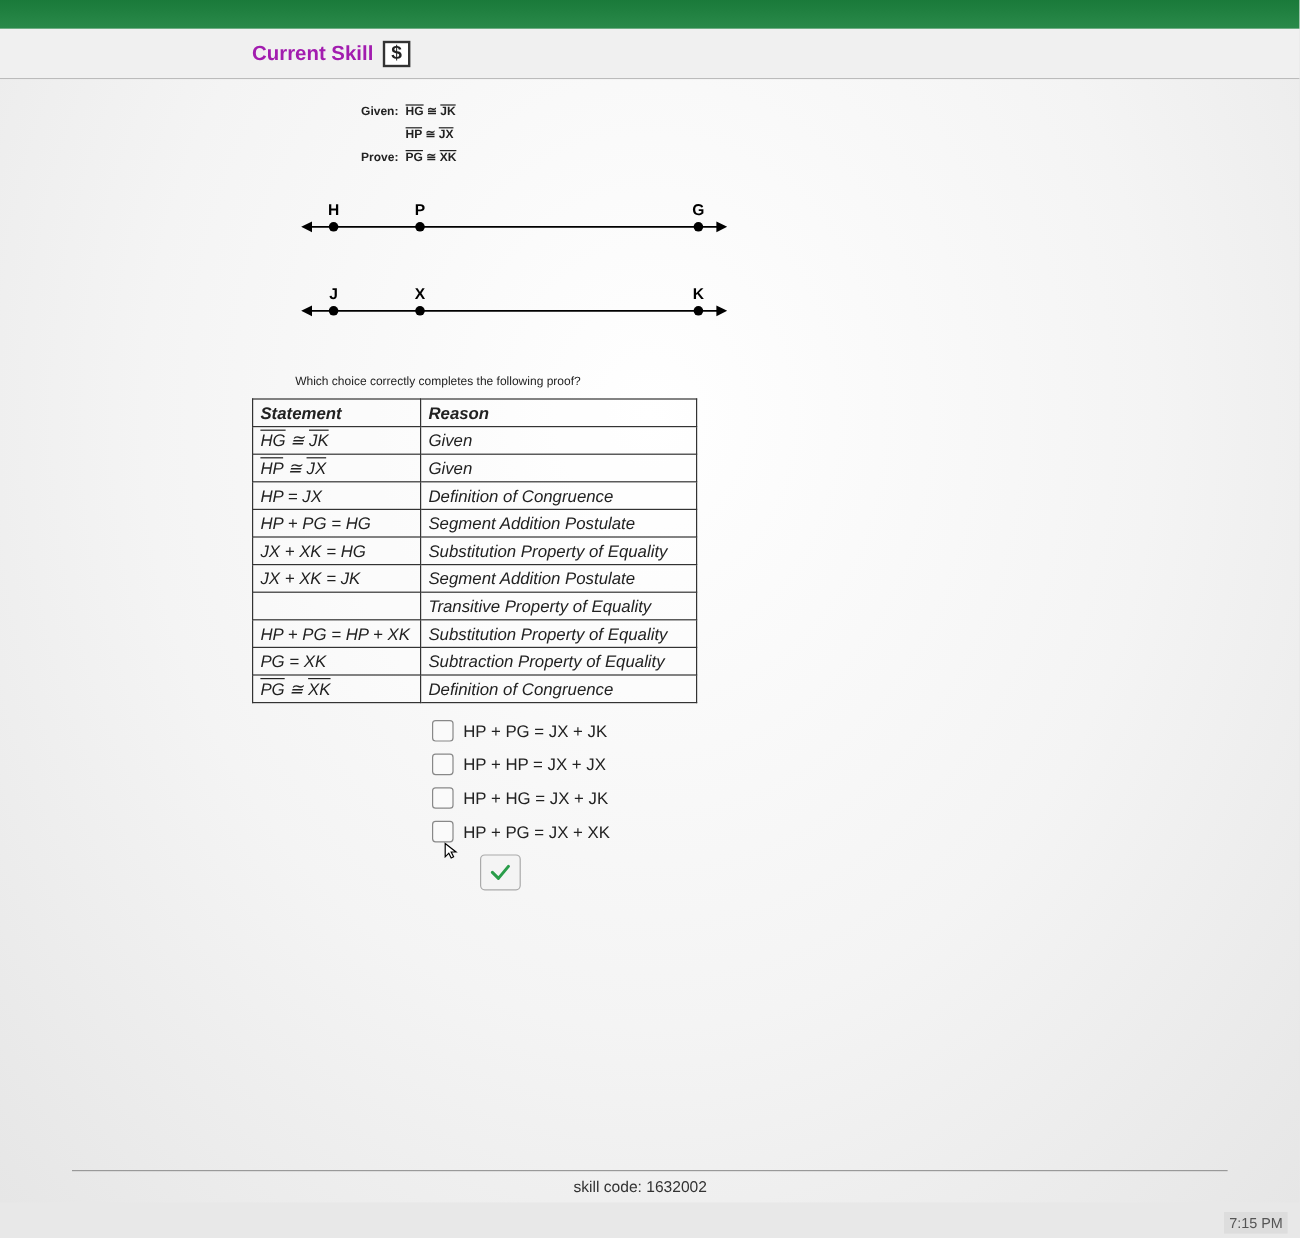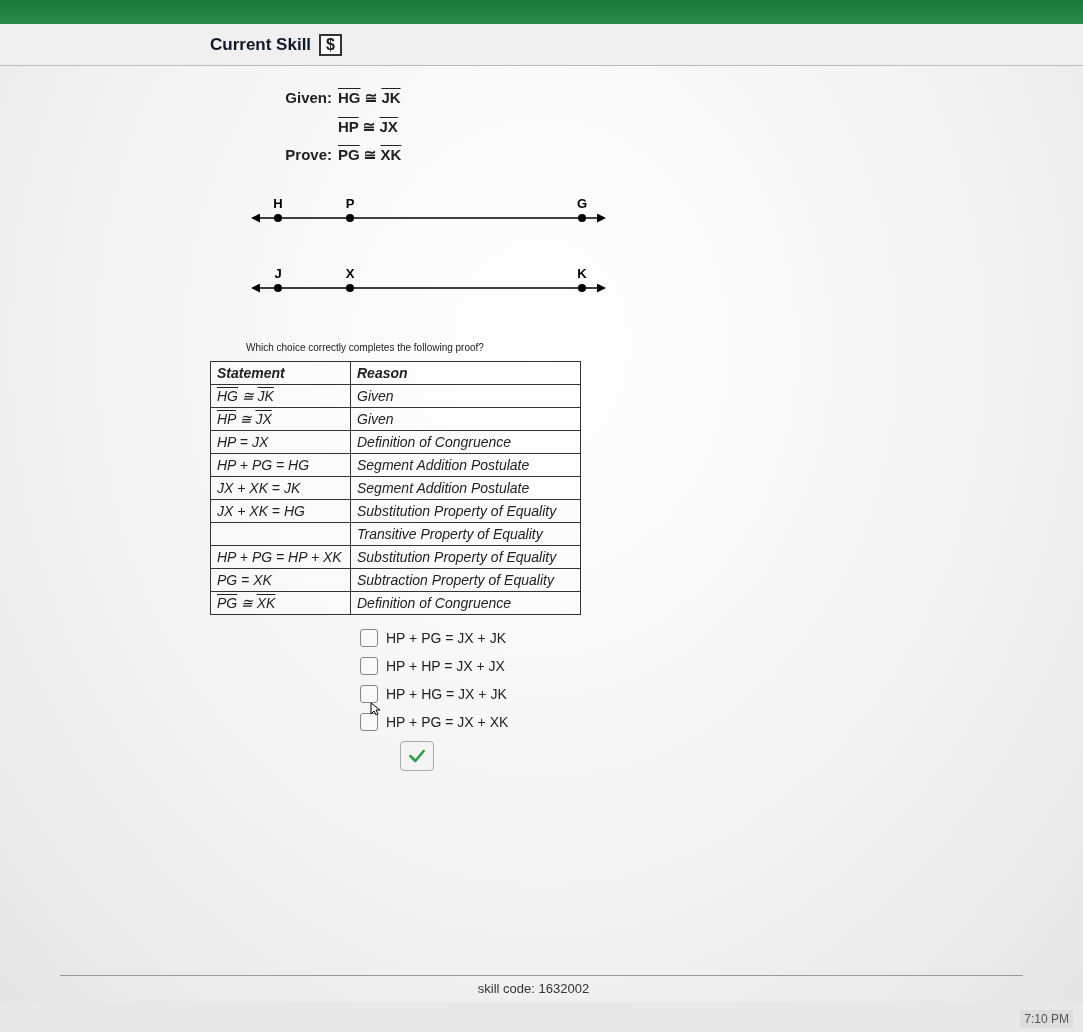--- a/index.html
+++ b/index.html
@@ -19,21 +19,21 @@
     background: #f0f0f0;
     height: 42px;
     border-bottom: 1px solid #bbb;
     display:flex;
     align-items:center;
     padding-left: 210px;
   }
   .current-skill-label {
     font-weight:bold;
     font-size:17px;
-    color:#0f172a;
+    color:#a21caf;
   }
   .dollar-box {
     display:inline-block;
     border:2px solid #333;
     padding:0 5px;
     margin-left:8px;
     font-weight:bold;
     font-size:16px;
     line-height:18px;
     color:#222;
@@ -46,21 +46,21 @@
     position:relative;
     padding-top: 18px;
   }
   .content {
     margin-left: 210px;
     width: 560px;
     color:#222;
   }
   .given-block {
     font-weight:bold;
-    font-size:15px;
+    font-size:10px;
     margin-left: 70px;
     line-height: 1.9;
   }
   .given-block .row { display:flex; }
   .given-block .lbl { width:58px; text-align:right; padding-right:6px;}
   .overline { text-decoration: overline; margin-top: 16px; }
   .diagram {
     margin-top: 18px;
     margin-left: 30px;
     width: 400px;
@@ -234,26 +234,26 @@
           </tr>
           <tr>
             <td class="stmt">HP = JX</td>
             <td class="reason">Definition of Congruence</td>
           </tr>
           <tr>
             <td class="stmt">HP + PG = HG</td>
             <td class="reason">Segment Addition Postulate</td>
           </tr>
           <tr>
+            <td class="stmt">JX + XK = HG</td>
+            <td class="reason">Substitution Property of Equality</td>
+          </tr>
+          <tr>
             <td class="stmt">JX + XK = JK</td>
             <td class="reason">Segment Addition Postulate</td>
-          </tr>
-          <tr>
-            <td class="stmt">JX + XK = HG</td>
-            <td class="reason">Substitution Property of Equality</td>
           </tr>
           <tr>
             <td class="stmt"></td>
             <td class="reason">Transitive Property of Equality</td>
           </tr>
           <tr>
             <td class="stmt">HP + PG = HP + XK</td>
             <td class="reason">Substitution Property of Equality</td>
           </tr>
           <tr>
@@ -298,13 +298,13 @@
   <div class="skill-code">
     <span>skill code:</span>
     <span>1632002</span>
   </div>
 
   <svg class="cursor" viewBox="0 0 16 16">
     <path d="M2 2 L2 13 L5 10 L7 14 L9 13 L7 9 L11 9 Z" fill="#fff" stroke="#000" stroke-width="1"></path>
   </svg>
 </div>
 
-<div class="time">7:10 PM</div>
+<div class="time">7:15 PM</div>
 
 </body></html>

